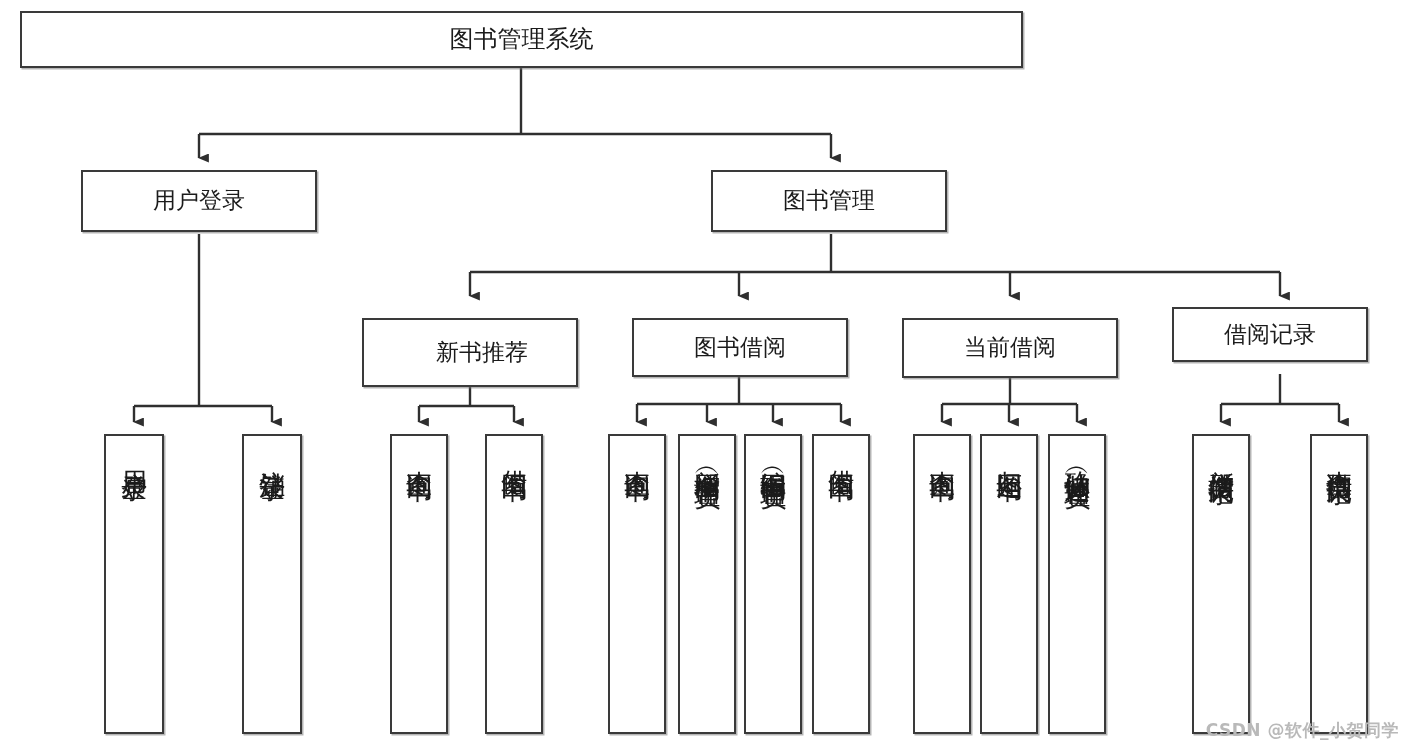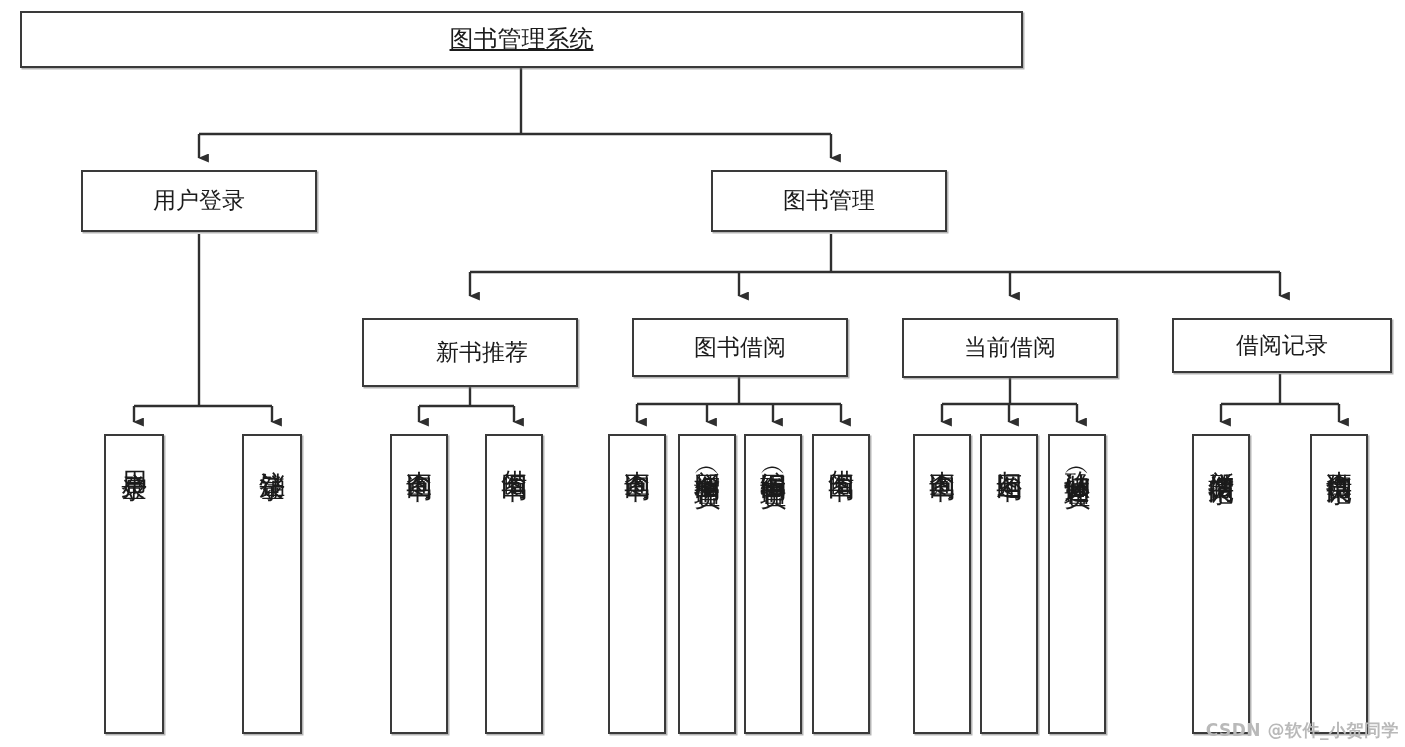--- a/index.html
+++ b/index.html
@@ -41,21 +41,20 @@
     text-align: center;
     line-height: 1.18;
     white-space: nowrap;
   }
   
   .node.horiz .label {
     font-size: 23px;
   }
   .node.root .label {
     font-size: 24px;
-    text-decoration: underline;
   }
   
   .node.vert {
     align-items: flex-start;
     justify-content: center;
     padding-top: 14px;
   }
   .node.vert .label {
     writing-mode: vertical-rl;
     text-orientation: upright;
@@ -144,21 +143,21 @@
 
   <div class="node horiz" style="left:362px; top:318px; width:216px; height:69px;padding-left:24px;">
     <span class="label">新书推荐</span>
   </div>
   <div class="node horiz" style="left:632px; top:318px; width:216px; height:59px;">
     <span class="label">图书借阅</span>
   </div>
   <div class="node horiz" style="left:902px; top:318px; width:216px; height:60px;">
     <span class="label">当前借阅</span>
   </div>
-  <div class="node horiz" style="left:1172px; top:318px; width:220px; height:55px;">
+  <div class="node horiz" style="left:1172px; top:307px; width:196px; height:55px;">
     <span class="label">借阅记录</span>
   </div>
 
   <div class="node vert" style="left:104px; top:434px; width:60px; height:300px;">
     <span class="label">用户登录</span>
   </div>
   <div class="node vert" style="left:242px; top:434px; width:60px; height:300px;">
     <span class="label">注销登录</span>
   </div>
 

